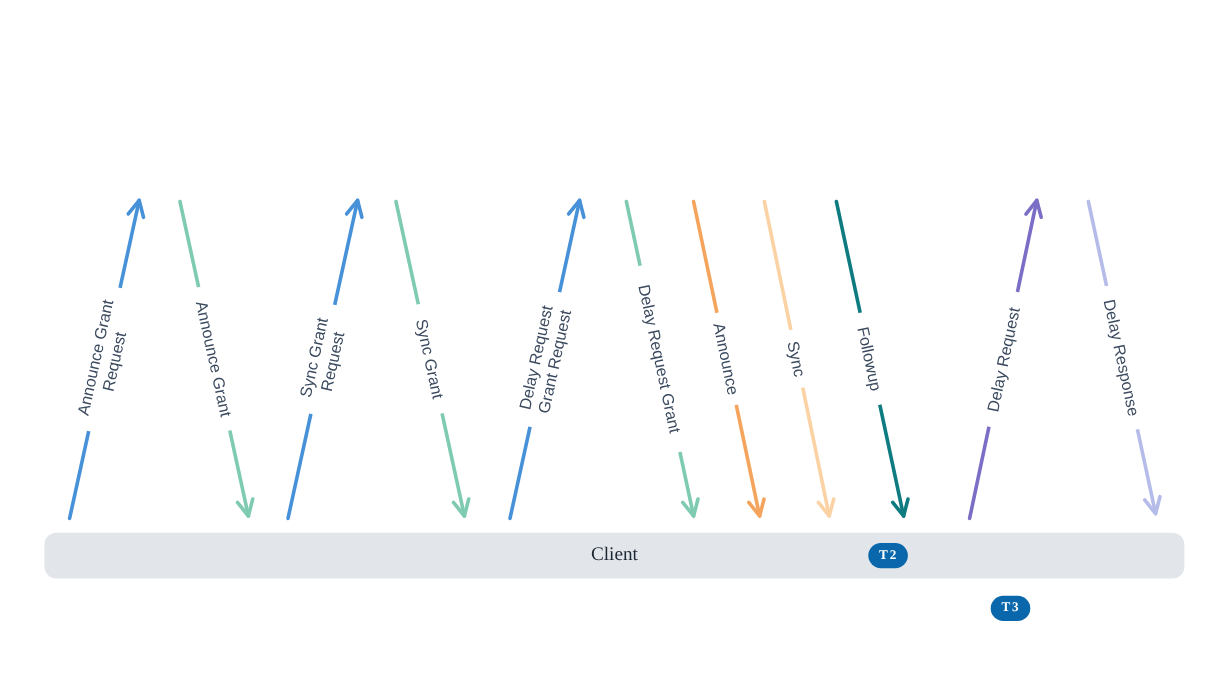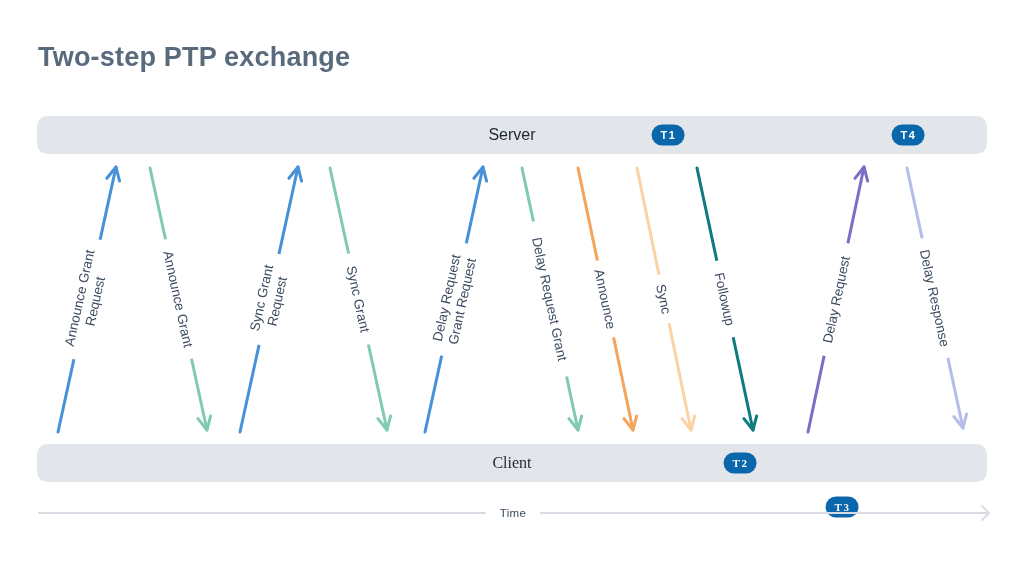--- a/index.html
+++ b/index.html
@@ -106,21 +106,20 @@
     position: absolute;
     right: -3px;
     top: -7px;
   }
 </style>
 </head>
 <body>
 
 <div class="canvas">
 
-  <h1 class="page-title">Two-step PTP exchange</h1>
 
   <svg id="arrows-svg" width="1024" height="562" viewBox="0 0 1024 562">
       <g>
         <line x1="58" y1="432" x2="116" y2="167" stroke="#4791d8" stroke-width="3" stroke-linecap="round"></line>
         <polyline points="119.57020516859296,181.08913180625947 116,167 106.8708176561482,178.30964321863004" fill="none" stroke="#4791d8" stroke-width="3" stroke-linecap="round" stroke-linejoin="round"></polyline>
         <g transform="translate(87,299.5) rotate(-77.6544648509478)">
           <rect x="-61.1" y="-20" width="122.2" height="40" fill="#ffffff"></rect>
           <text text-anchor="middle"><tspan x="0" y="-3">Announce Grant</tspan><tspan x="0" y="13">Request</tspan></text>
         </g>
       </g>
@@ -199,39 +198,23 @@
       <g>
         <line x1="907" y1="168" x2="963" y2="428" stroke="#b5bcea" stroke-width="3" stroke-linecap="round"></line>
         <polyline points="953.9084894350852,416.66005133838587 963,428 966.6170525903425,413.92282235109974" fill="none" stroke="#b5bcea" stroke-width="3" stroke-linecap="round" stroke-linejoin="round"></polyline>
         <g transform="translate(935,298) rotate(77.84505830277779)">
           <rect x="-61.1" y="-12" width="122.2" height="24" fill="#ffffff"></rect>
           <text text-anchor="middle"><tspan x="0" y="5">Delay Response</tspan></text>
         </g>
       </g>
     </svg>
 
-  <div class="lane lane-server">
-    <div class="lane-label">Server</div>
-    <div id="server-badges">
-        <span class="badge" style="left: 631px;">T1</span>
-        <span class="badge" style="left: 871px;">T4</span>
-      </div>
-  </div>
 
   <div class="lane lane-client">
     <div class="lane-label">Client</div>
     <div id="client-badges">
         <span class="badge" style="left: 703px;">T2</span>
         <span class="badge" style="left: 805px; margin-top: 44px;">T3</span>
       </div>
   </div>
 
-  <div class="time-axis">
-    <div class="axis-line left"></div>
-    <span class="axis-label">Time</span>
-    <div class="axis-line right">
-      <svg class="axis-arrowhead" width="10" height="16" viewBox="0 0 10 16">
-        <polyline points="1,1 8,8 1,15" fill="none" stroke="#d8dce2" stroke-width="1.8" stroke-linecap="round" stroke-linejoin="round"></polyline>
-      </svg>
-    </div>
-  </div>
 
 </div>
 
 </body></html>

